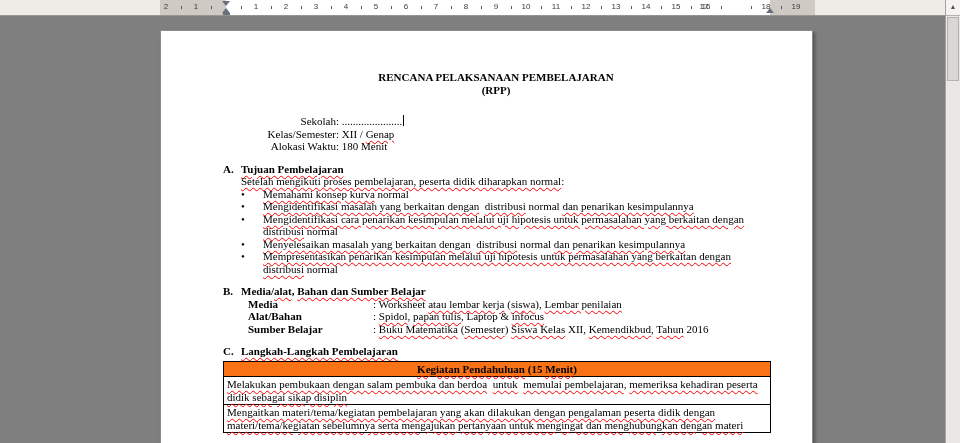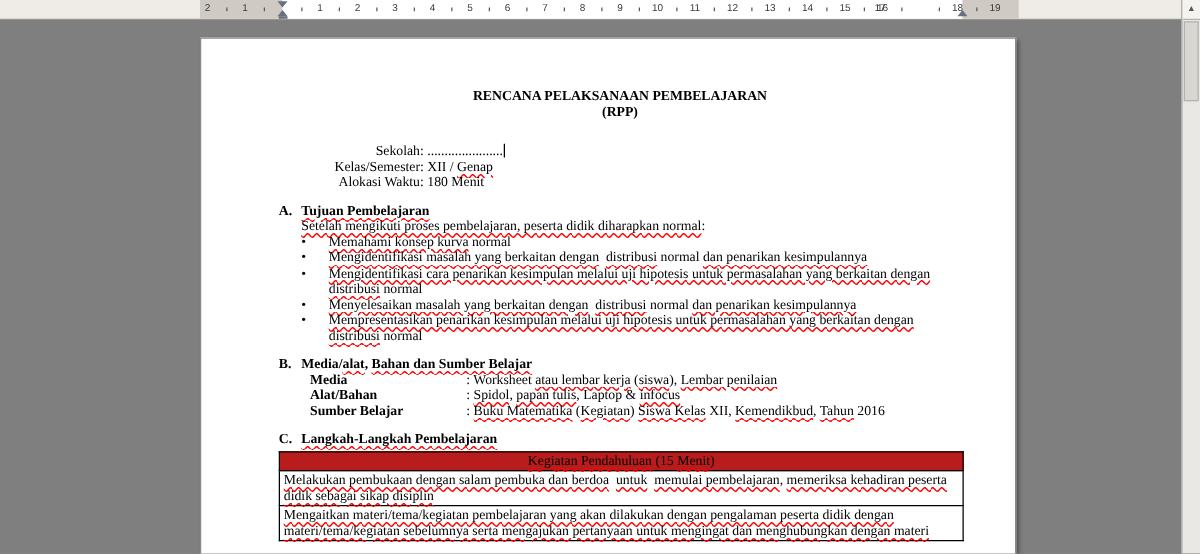--- a/index.html
+++ b/index.html
@@ -45,21 +45,21 @@
   .info-label{width:113px;flex:none;}
   .sec{margin-top:10px;font-weight:bold;}
   .sec-letter{display:inline-block;width:18px;}
   .indent{margin-left:18px;}
   .bullet{position:relative;padding-left:40px;}
   .bmark{position:absolute;left:18px;top:0;}
   .b-row{display:flex;margin-left:25px;gap:35px;}
   .b-label{width:90px;flex:none;font-weight:bold;}
   .k-table{border-collapse:collapse;margin-top:3px;width:548px;font-size:11px;line-height:12.5px;}
   .k-table td{border:1px solid #000;padding:1px 3px;}
-  .k-head{background:#b91c1c;font-weight:normal;text-align:center;}
+  .k-head{background:#f97316;font-weight:bold;text-align:center;}
   .misspell{text-decoration-line:underline;text-decoration-style:wavy;
             text-decoration-color:#ff0000;text-decoration-thickness:1px;text-underline-offset:2px;}
   .cursor{display:inline-block;width:1px;height:11px;background:#000;vertical-align:-2px;margin-left:1px;}
 </style>
 </head>
 <body>
 
 <div class="app">
 
   <div class="ruler">
@@ -170,21 +170,21 @@
     <div class="b-row">
       <span class="b-label">Media</span>
       <span><span>: Worksheet </span><span class="misspell">atau lembar kerja</span><span> (</span><span class="misspell">siswa</span><span>), </span><span class="misspell">Lembar penilaian</span></span>
     </div>
     <div class="b-row">
       <span class="b-label">Alat/Bahan</span>
       <span><span>: </span><span class="misspell">Spidol</span><span>, </span><span class="misspell">papan tulis</span><span>, Laptop &amp; </span><span class="misspell">infocus</span></span>
     </div>
     <div class="b-row">
       <span class="b-label">Sumber Belajar</span>
-      <span><span>: </span><span class="misspell">Buku Matematika</span><span> (</span><span class="misspell">Kegiatan</span><span>) </span><span class="misspell">Siswa Kelas</span><span> XII, </span><span class="misspell">Kemendikbud</span><span>, </span><span class="misspell">Tahun</span><span> 2016</span></span>
+      <span><span>: </span><span class="misspell">Buku Matematika</span><span> (</span><span class="misspell">Semester</span><span>) </span><span class="misspell">Siswa Kelas</span><span> XII, </span><span class="misspell">Kemendikbud</span><span>, </span><span class="misspell">Tahun</span><span> 2016</span></span>
     </div>
 
     <div class="sec">
       <span class="sec-letter">C.</span><span><span class="misspell">Langkah-Langkah Pembelajaran</span></span>
     </div>
     <table class="k-table">
       <tbody>
           <tr>
         <td class="k-head"><span class="misspell">Kegiatan Pendahuluan</span><span> (15 </span><span class="misspell">Menit</span><span>)</span></td>
       </tr>

